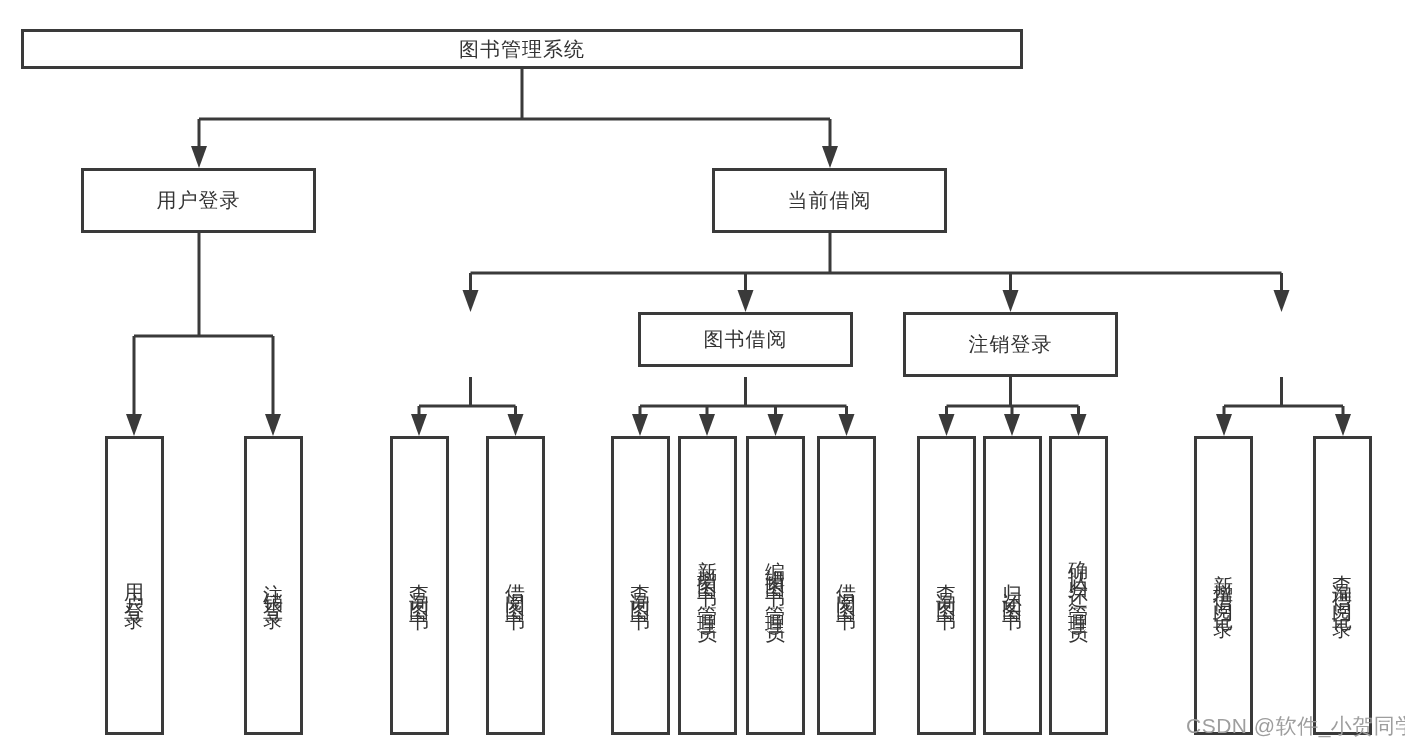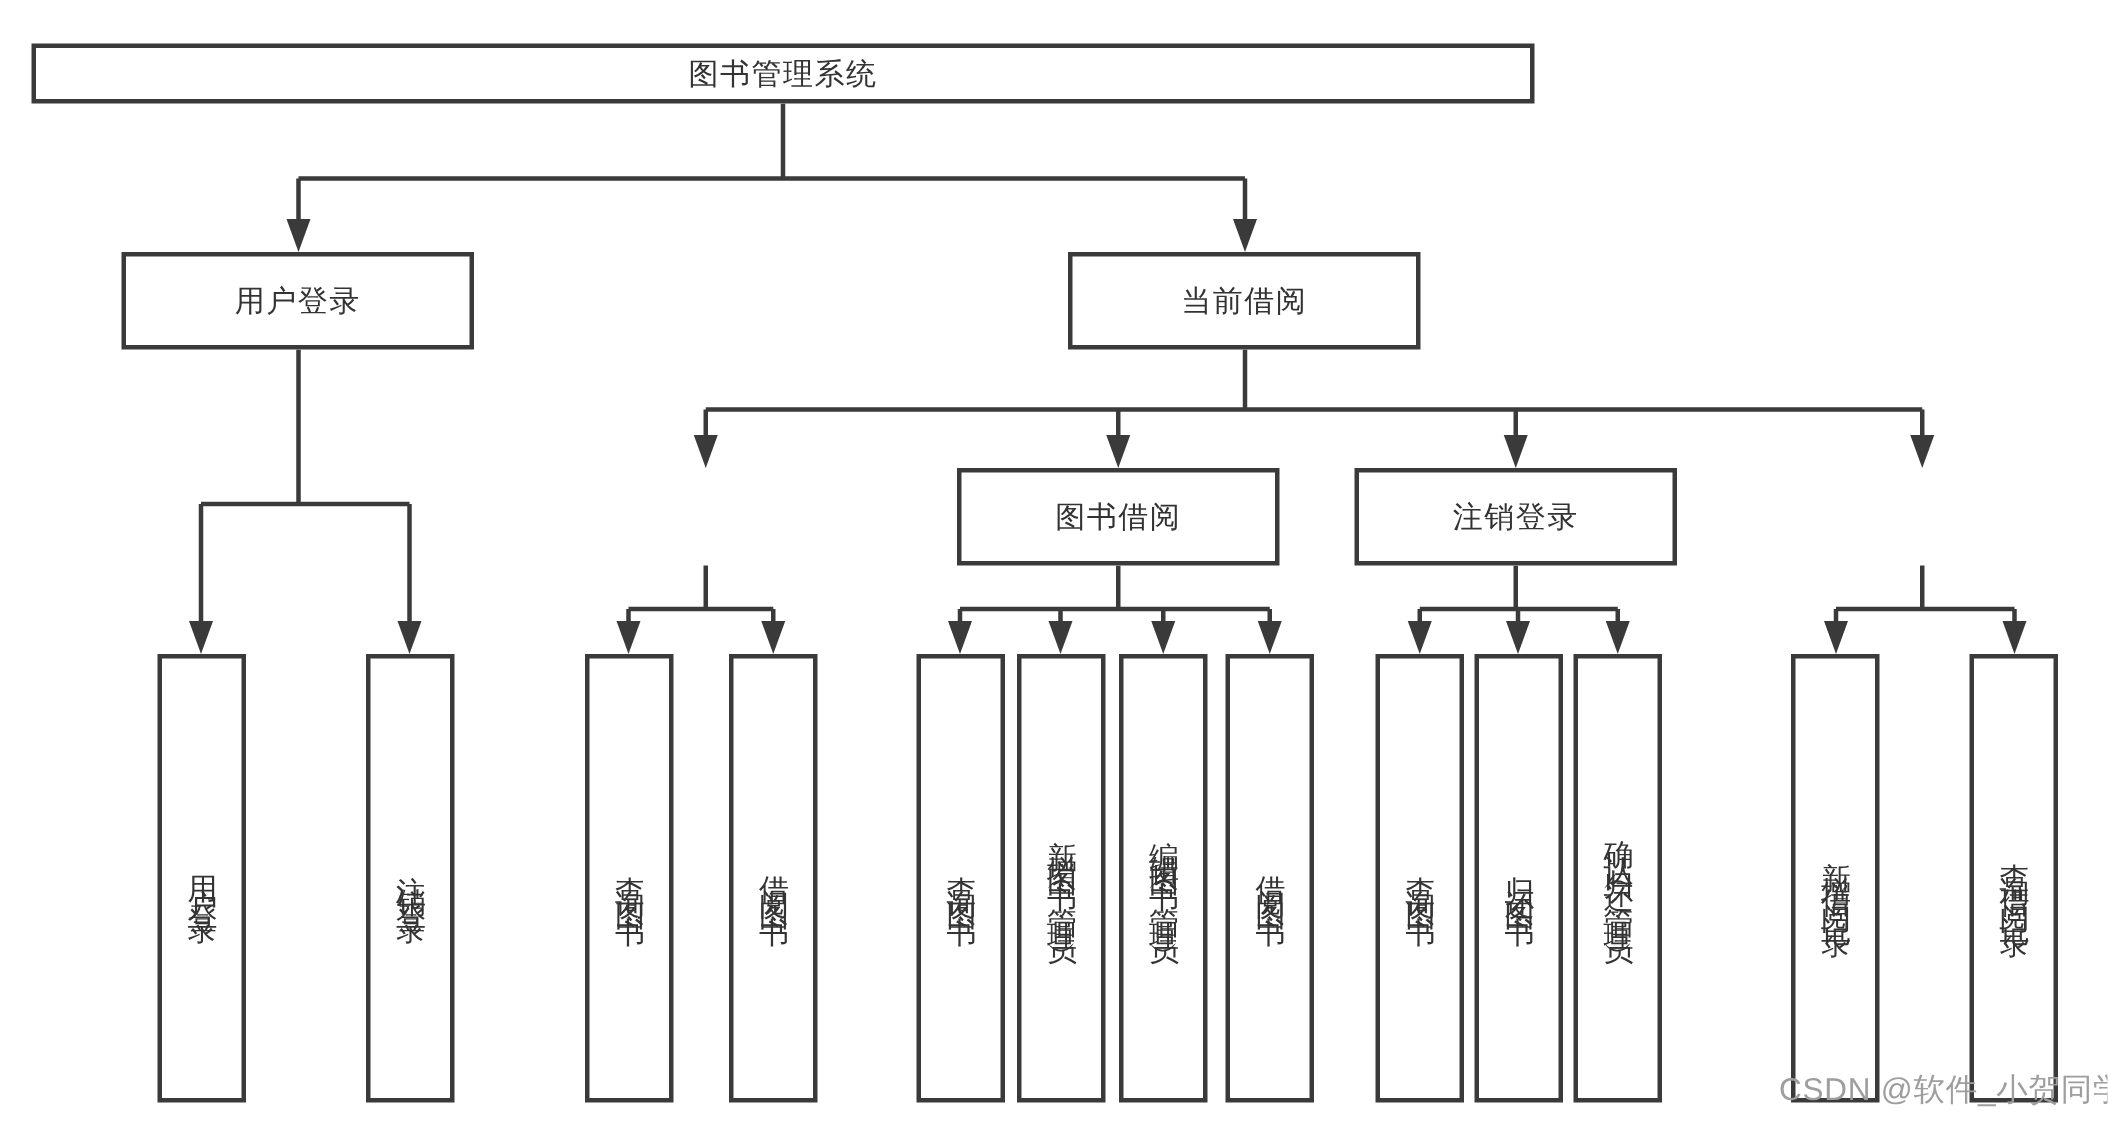--- a/index.html
+++ b/index.html
@@ -68,21 +68,21 @@
       <polygon points="1216,414 1232,414 1224,436"></polygon>
       <polygon points="1335,414 1351,414 1343,436"></polygon>
     </g>
   </svg>
 
   <div class="box" style="left:21px;top:29px;width:1002px;height:40px">图书管理系统</div>
 
   <div class="box" style="left:81px;top:168px;width:235px;height:65px">用户登录</div>
   <div class="box" style="left:712px;top:168px;width:235px;height:65px">当前借阅</div>
 
-  <div class="box" style="left:638px;top:312px;width:215px;height:65px">图书借阅</div>
+  <div class="box" style="left:638px;top:312px;width:215px;height:55px">图书借阅</div>
   <div class="box" style="left:903px;top:312px;width:215px;height:65px">注销登录</div>
 
   <div class="box v" style="left:105px;top:436px;width:59px;height:299px">用户登录</div>
   <div class="box v" style="left:244px;top:436px;width:59px;height:299px">注销登录</div>
 
   <div class="box v" style="left:390px;top:436px;width:59px;height:299px">查询图书</div>
   <div class="box v" style="left:486px;top:436px;width:59px;height:299px">借阅图书</div>
 
   <div class="box v" style="left:611px;top:436px;width:59px;height:299px">查询图书</div>
   <div class="box v" style="left:678px;top:436px;width:59px;height:299px">新增图书（管理员）</div>

